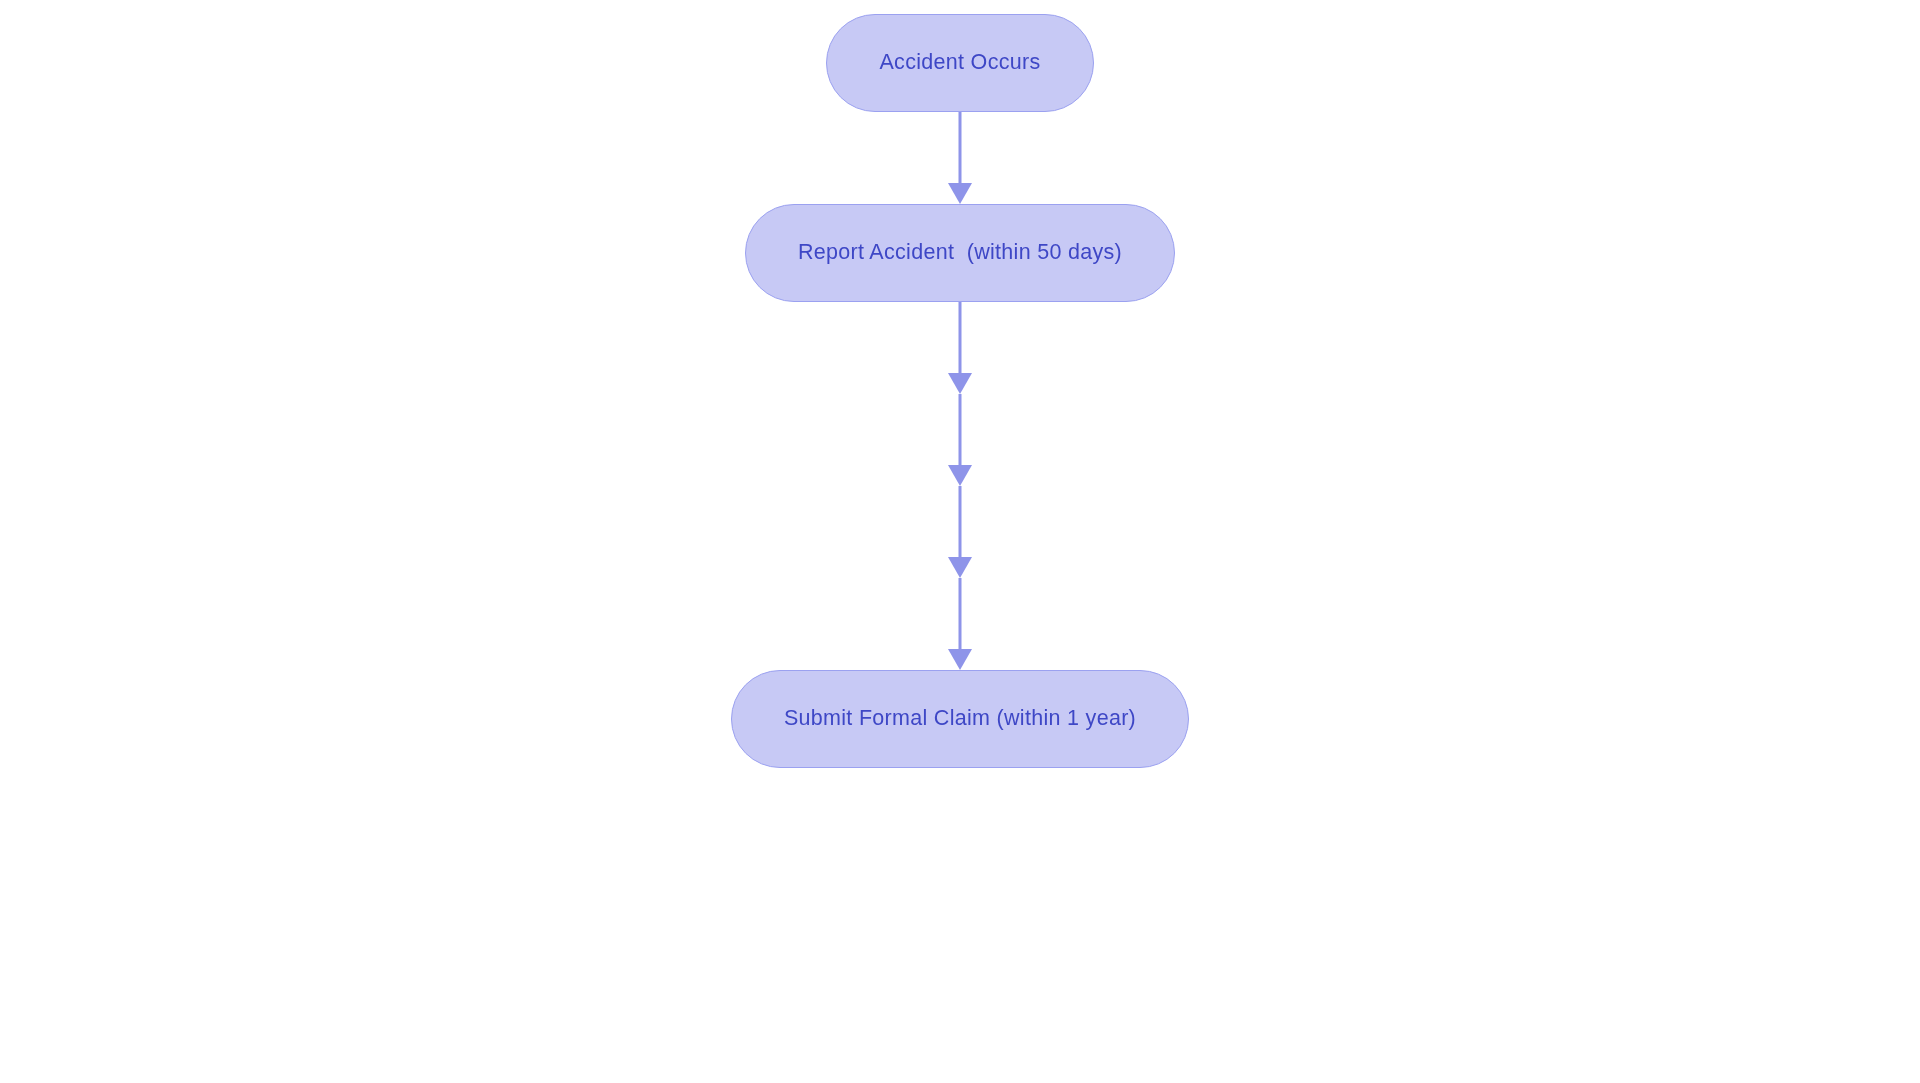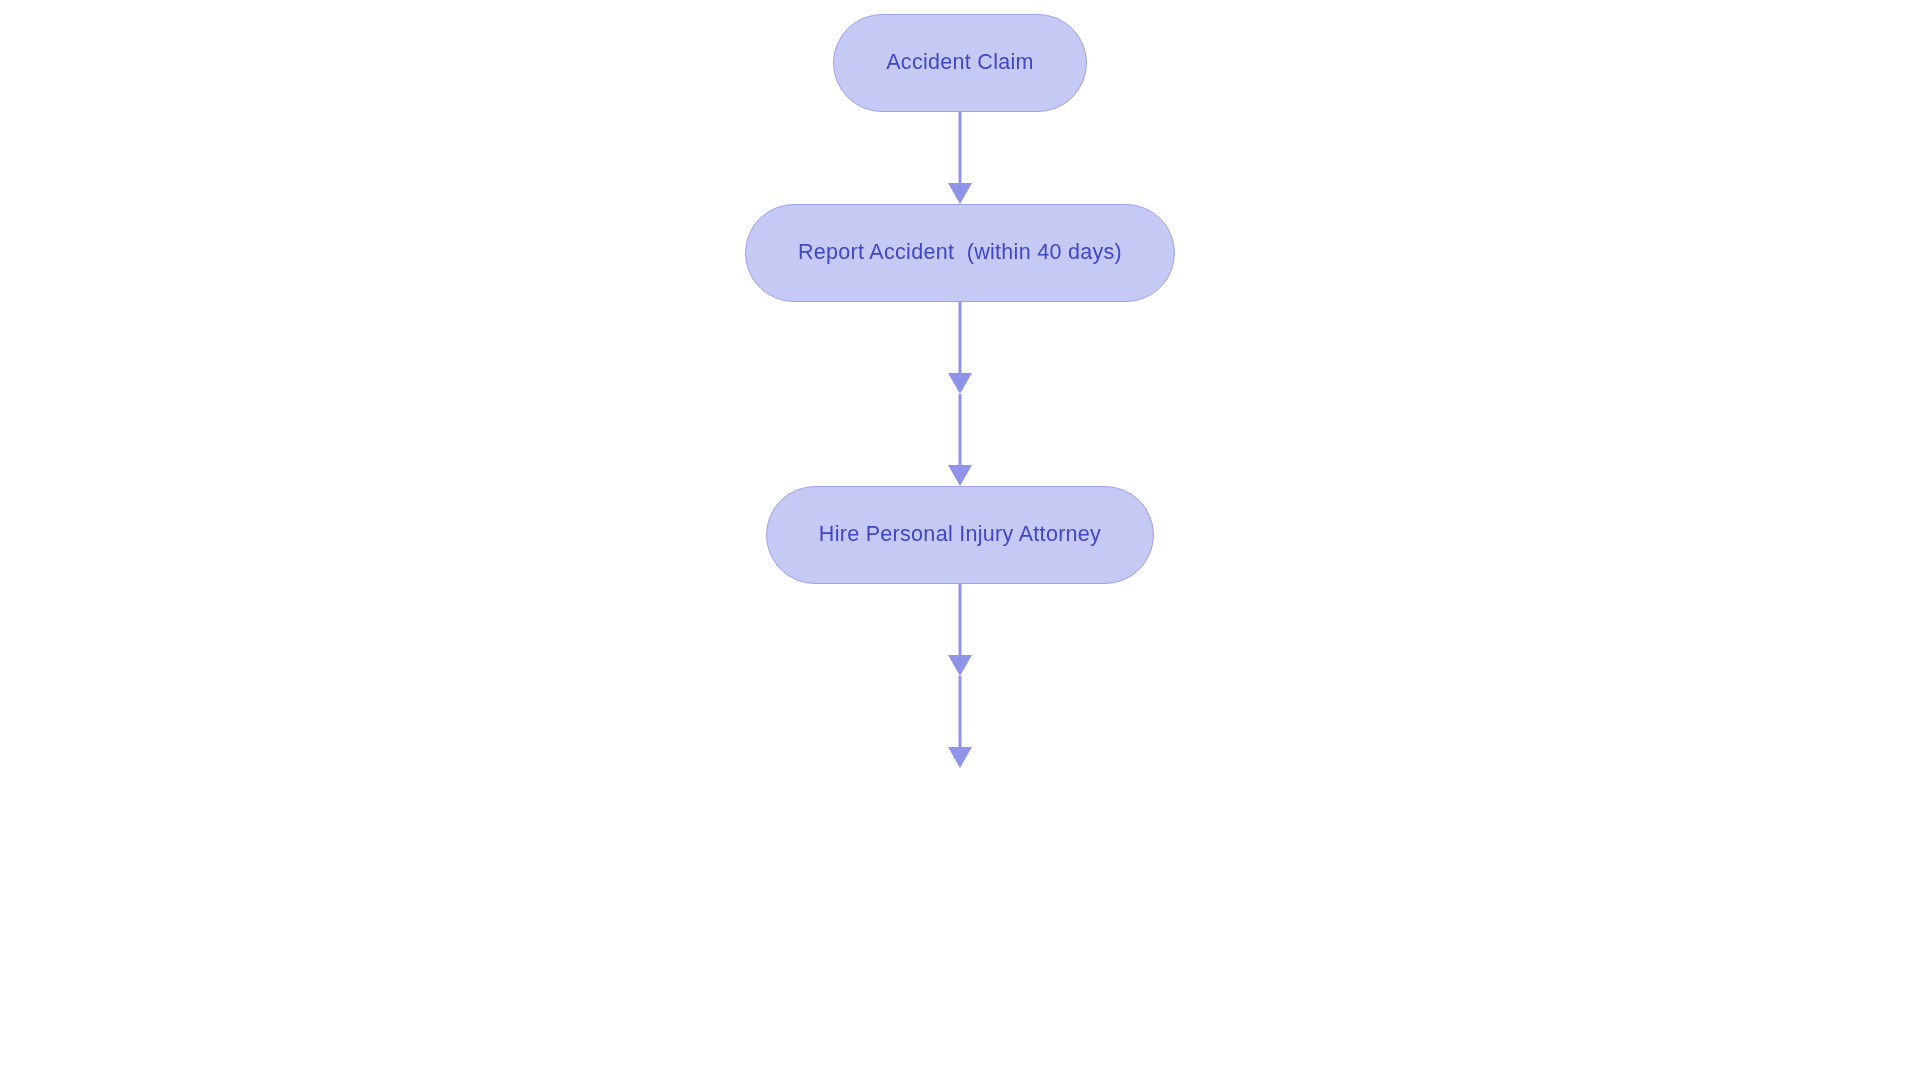--- a/index.html
+++ b/index.html
@@ -69,52 +69,52 @@
     border-right: 12px solid transparent;
     border-top: 21px solid #8e94e9;
   }
 </style>
 </head>
 <body>
 
 <div class="canvas">
 
   <div class="flow-node">
-    <span class="node-label">Accident Claim</span>
+    <span class="node-label">Accident Occurs</span>
   </div>
 
   <div class="flow-arrow">
     <div class="arrow-shaft"></div>
     <div class="arrow-head"></div>
   </div>
 
   <div class="flow-node">
-    <span class="node-label">Report Accident  (within 40 days)</span>
-  </div>
-
-  <div class="flow-arrow">
-    <div class="arrow-shaft"></div>
-    <div class="arrow-head"></div>
-  </div>
-
-
-  <div class="flow-arrow">
-    <div class="arrow-shaft"></div>
-    <div class="arrow-head"></div>
-  </div>
-
-  <div class="flow-node">
-    <span class="node-label">Hire Personal Injury Attorney</span>
+    <span class="node-label">Report Accident  (within 50 days)</span>
   </div>
 
   <div class="flow-arrow">
     <div class="arrow-shaft"></div>
     <div class="arrow-head"></div>
   </div>
 
 
   <div class="flow-arrow">
     <div class="arrow-shaft"></div>
     <div class="arrow-head"></div>
   </div>
 
 
+  <div class="flow-arrow">
+    <div class="arrow-shaft"></div>
+    <div class="arrow-head"></div>
+  </div>
+
+
+  <div class="flow-arrow">
+    <div class="arrow-shaft"></div>
+    <div class="arrow-head"></div>
+  </div>
+
+  <div class="flow-node">
+    <span class="node-label">Submit Formal Claim (within 1 year)</span>
+  </div>
+
 </div>
 
 </body></html>

